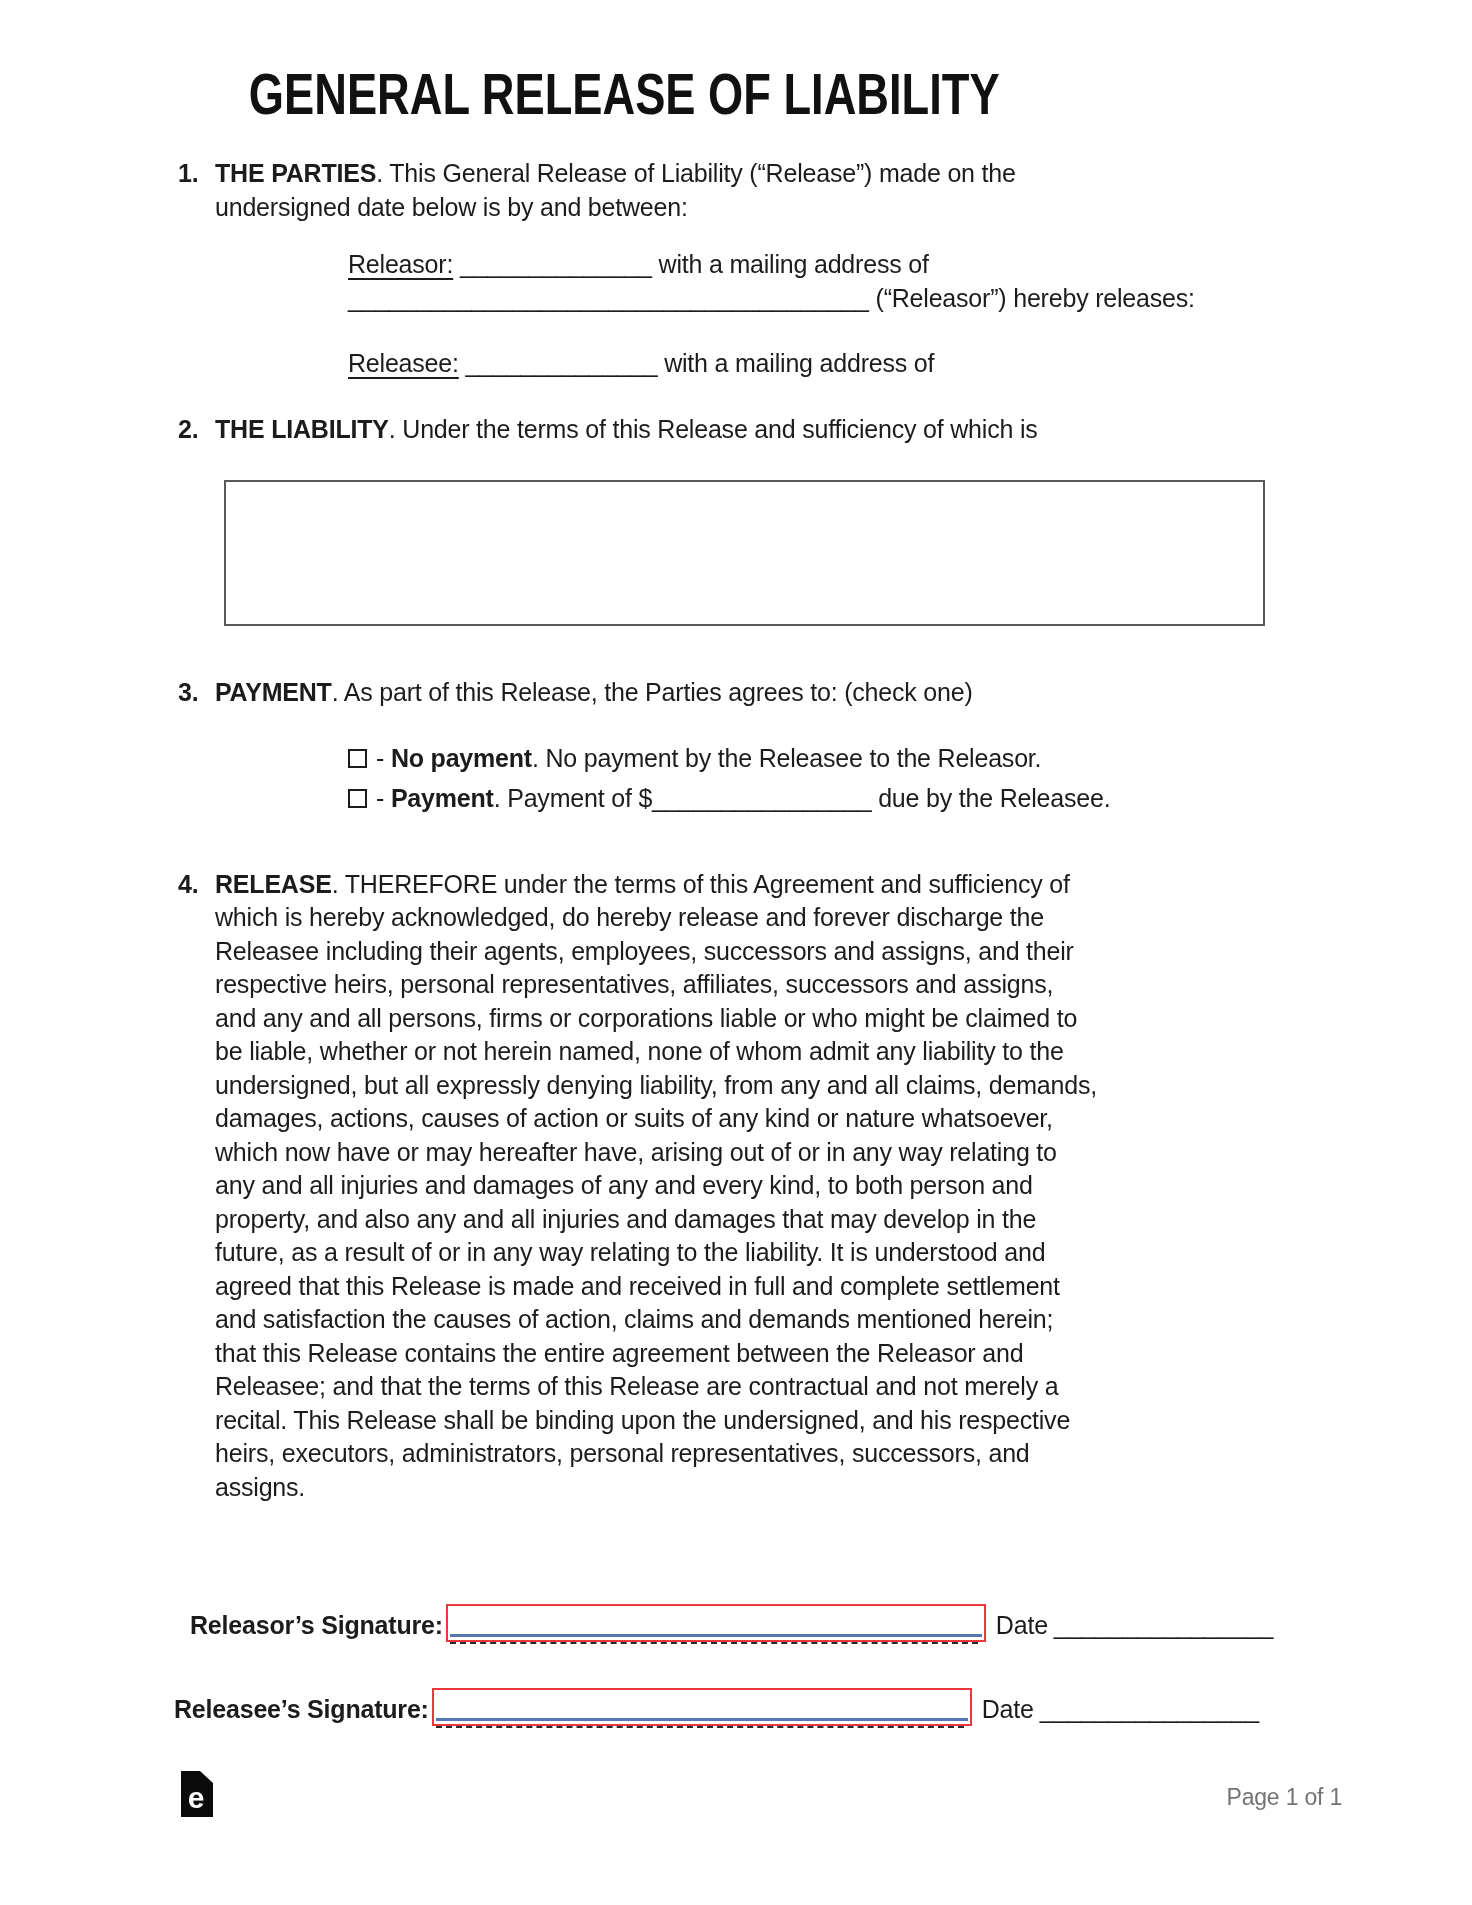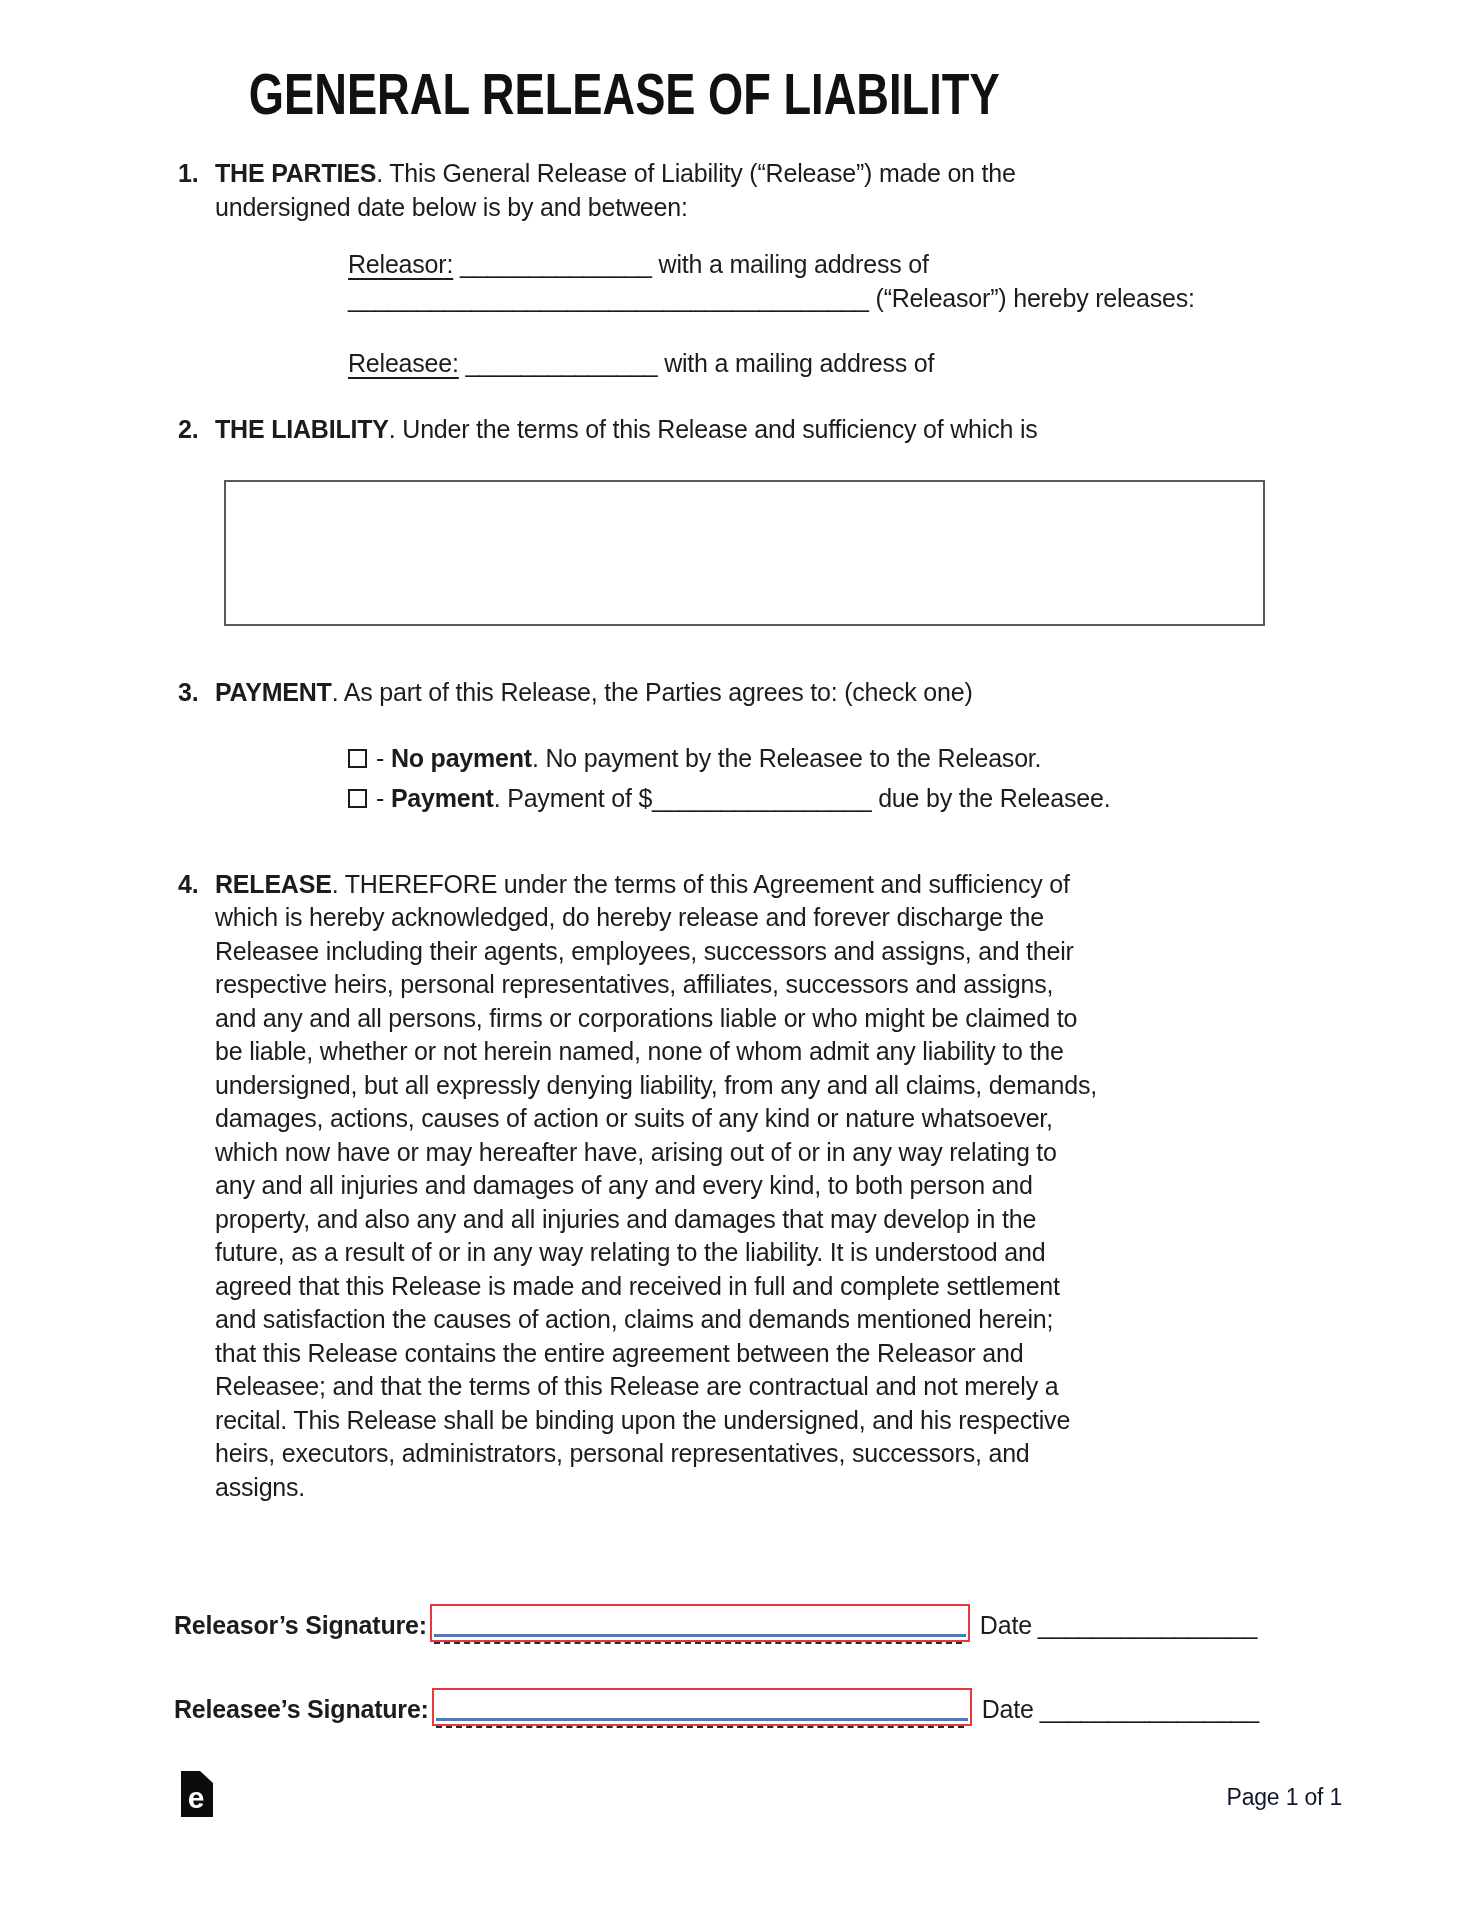--- a/index.html
+++ b/index.html
@@ -46,42 +46,42 @@
     border:2.5px solid #1c1c1c;margin-right:9px;
     position:relative;top:1px;
   }
   .mt-sec4{margin-top:50px;}
 
   .sig-row{
     position:absolute;left:174px;
     display:flex;align-items:flex-end;
     font-size:25px;letter-spacing:-0.2px;
   }
-  .sig-row.row1{top:1604px;}
+  .sig-row.row1{top:1604px;margin-left:16px;}
   .sig-row.row2{top:1688px;}
   .sig-label{font-weight:bold;line-height:30px;padding-bottom:2px;}
   .sig-field{
     position:relative;width:536px;height:34px;
     border:2.5px solid #e8393d;background:#fff;margin-left:3px;
   }
   .sig-blue-line{
     position:absolute;left:2px;right:2px;bottom:3px;height:3px;
     background:#5577b3;
   }
   .sig-dashed{
     position:absolute;left:2px;right:6px;bottom:-4px;height:0;
     border-bottom:2.5px dashed #2a2a2a;
   }
   .date-label{margin-left:10px;line-height:30px;padding-bottom:2px;}
   .date-blank{margin-left:6px;line-height:30px;padding-bottom:2px;}
 
   .footer-logo{position:absolute;left:181px;top:1771px;width:32px;height:46px;}
   .page-label{
     position:absolute;top:1784px;right:130px;
-    font-size:23px;letter-spacing:-0.2px;color:#0f172a;
+    font-size:23px;letter-spacing:-0.2px;color:#737373;
   }
 </style>
 </head>
 <body>
 
 <div class="page">
 
   <div class="title-wrap">
     <span class="doc-title">GENERAL RELEASE OF LIABILITY</span>
   </div>

